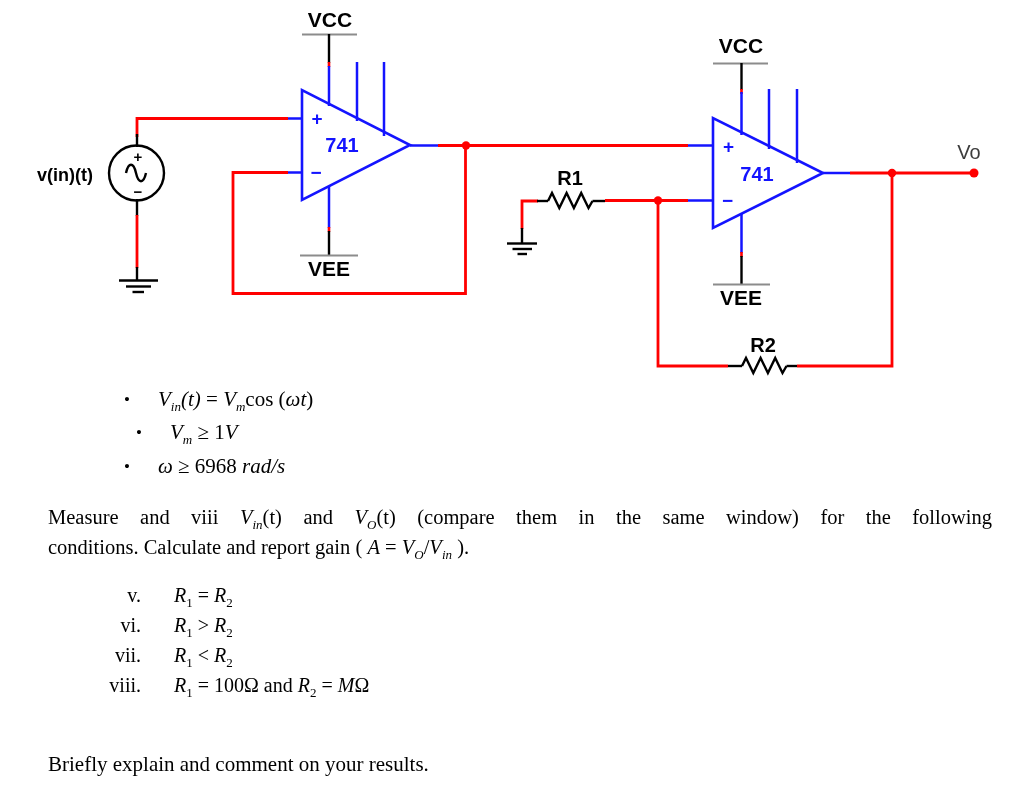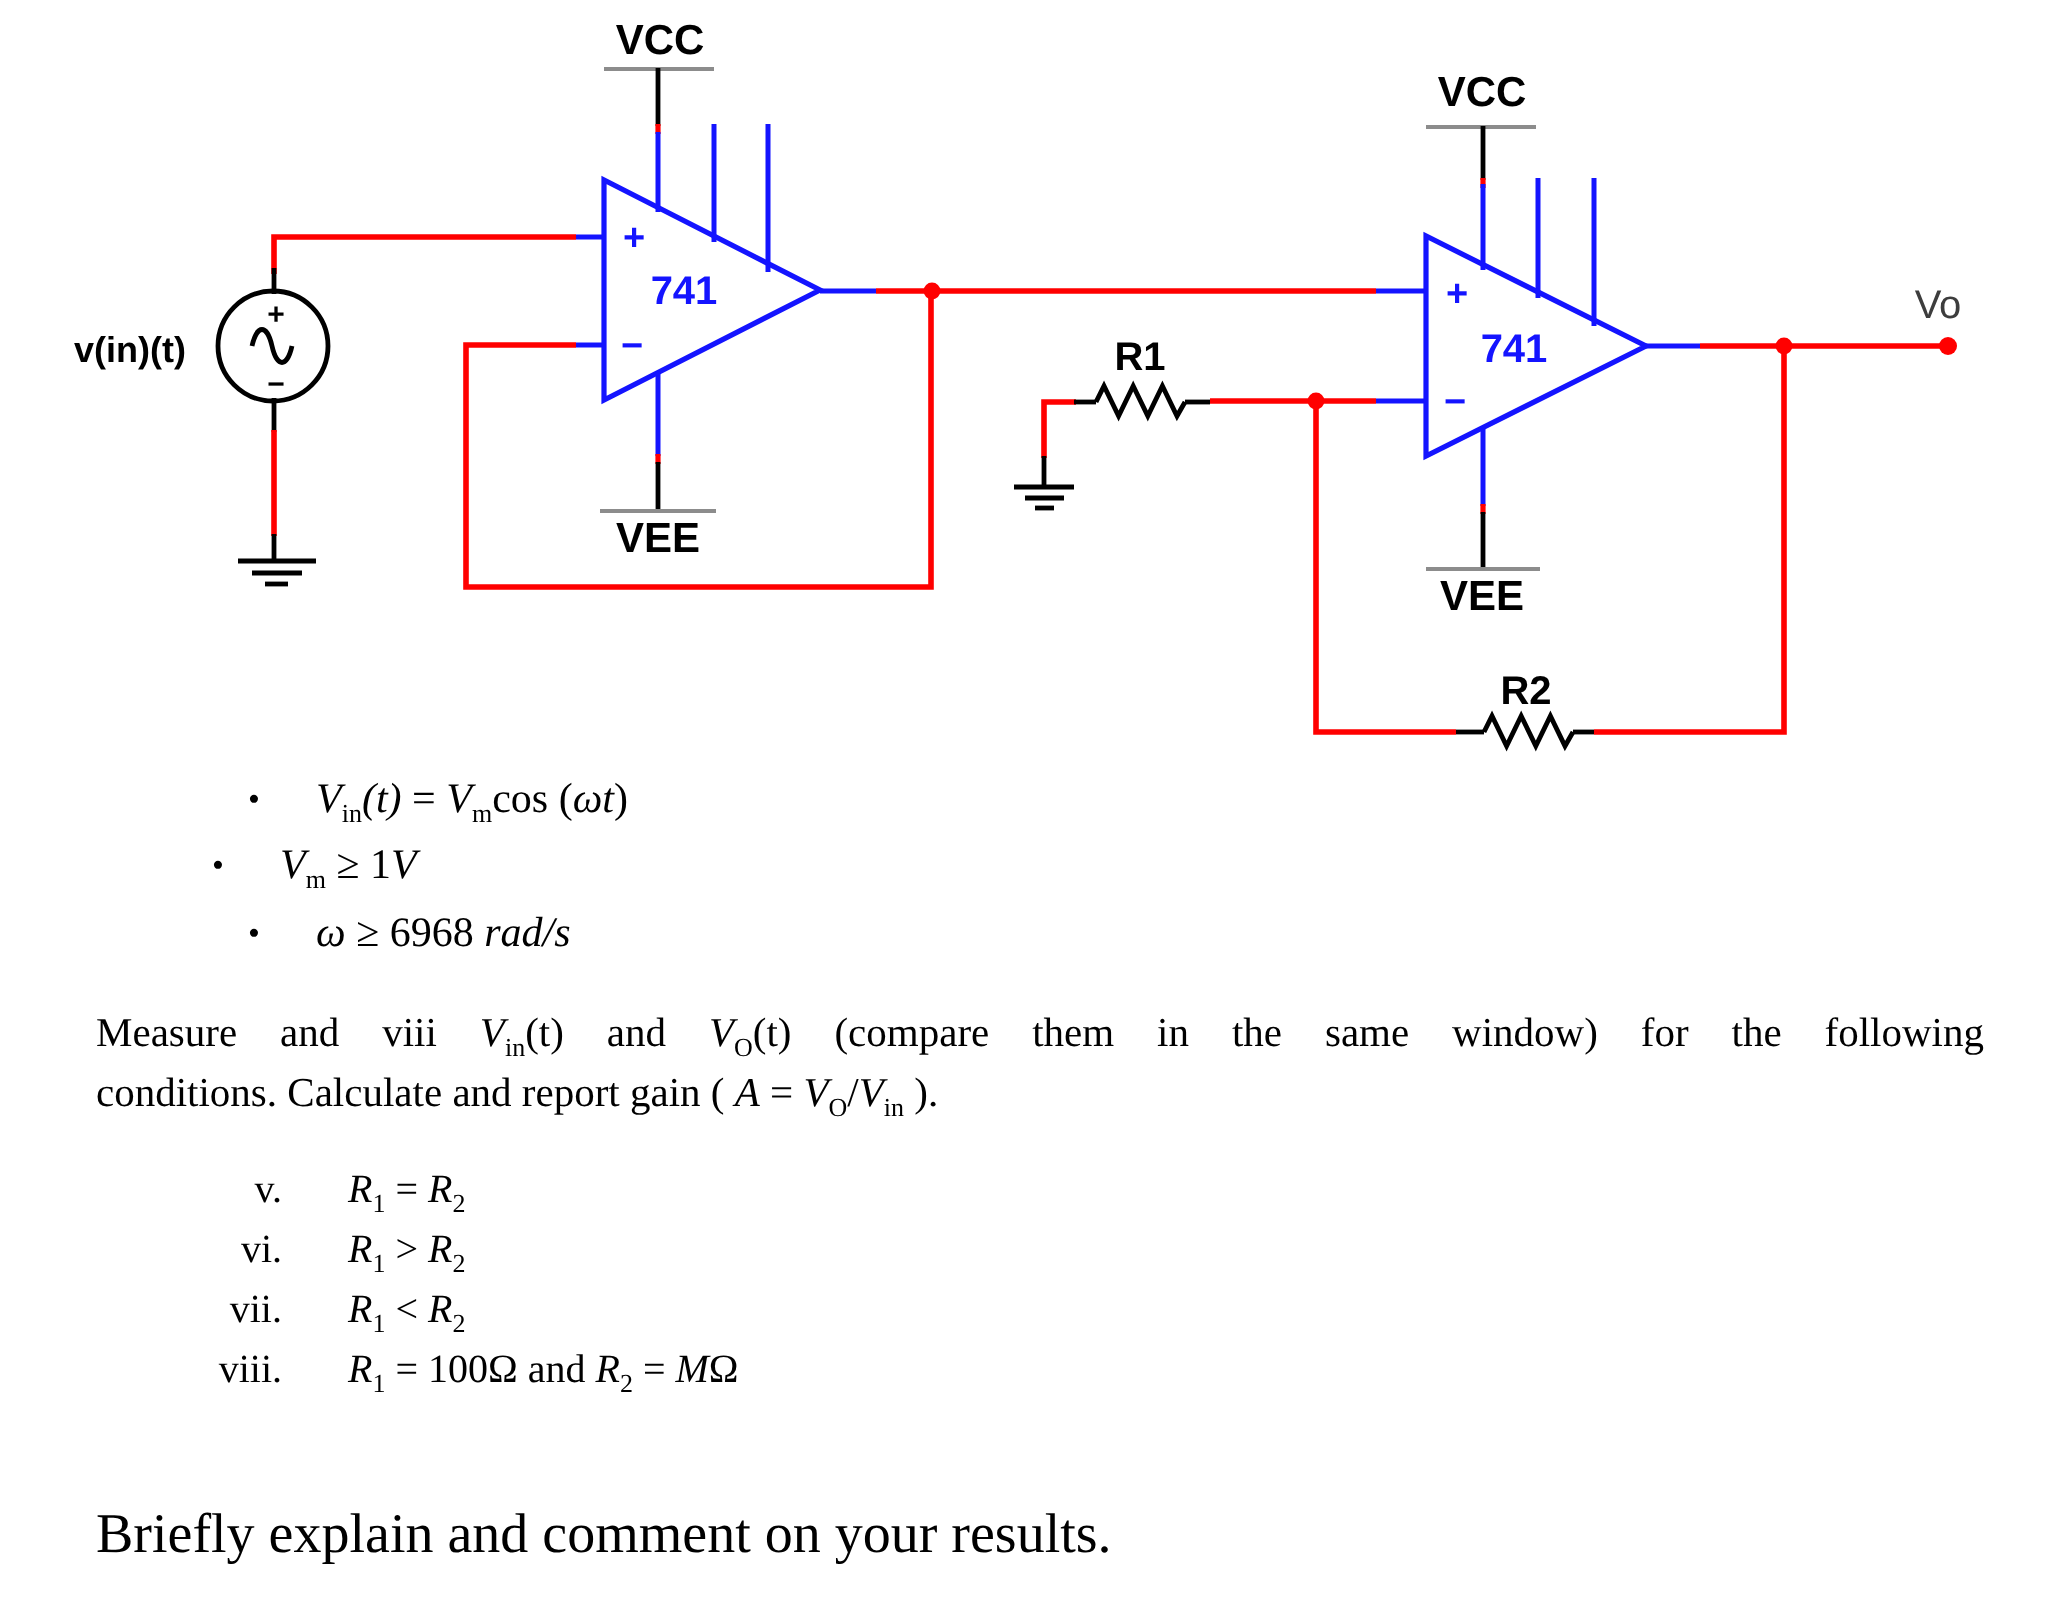--- a/index.html
+++ b/index.html
@@ -17,26 +17,26 @@
   .rail{stroke:#8c8c8c;stroke-width:2;fill:none}
   .dot{fill:#ff0000;stroke:none}
   .lbl{font-weight:bold;fill:#000000}
   .blbl{font-weight:bold;fill:#1414ff}
   .volbl{fill:#3d3d3d}
 
   .trow{position:absolute;font-size:21px;line-height:24px;white-space:nowrap}
   .bullet{display:inline-block;width:34px;font-size:17px;vertical-align:1px}
   i{font-style:italic}
   sub{font-size:13px;line-height:0}
-  sub.si{}
+  sub.si{font-style:italic}
   .para{position:absolute;left:48px;width:944px;font-size:20.5px;line-height:28px}
   #para1{text-align:justify;text-align-last:justify}
   .cond{position:absolute;left:84px;font-size:20px;line-height:26px;white-space:nowrap}
   .cond .num{display:inline-block;width:57px;text-align:right;margin-right:33px}
-  .footer{position:absolute;left:48px;top:752px;font-size:28px;white-space:nowrap}
+  .footer{position:absolute;left:48px;top:752px;font-size:21px;white-space:nowrap}
 </style>
 </head>
 <body>
 
 <svg id="schematic" width="1024" height="382" viewBox="0 0 1024 382">
 
   <g>
     <polyline class="w" points="288,118.5 137,118.5 137,137"></polyline>
     <line class="bk" x1="137" y1="134" x2="137" y2="147"></line>
     <circle cx="136.5" cy="173" r="27.5" fill="#ffffff" class="bk"></circle>
@@ -125,21 +125,21 @@
     <path class="bk" d="M742,366 l4,-8 l7.3,15 l7.3,-15 l7.3,15 l7.3,-15 l7.3,15 l4,-7"></path>
     <line class="bk" x1="786.5" y1="366" x2="797" y2="366"></line>
     <polyline class="w" points="797,366 892,366 892,176"></polyline>
     <text class="lbl" font-size="20" text-anchor="middle" x="763" y="352">R2</text>
   </g>
 </svg>
 
 <div class="trow" style="left:124px;top:387px">
   <span class="bullet">•</span><i>V</i><sub class="si">in</sub><i>(t)</i><span> = </span><i>V</i><sub class="si">m</sub><span>cos</span><span> (</span><i>ωt</i><span>)</span>
 </div>
-<div class="trow" style="left:106px;top:420px">
+<div class="trow" style="left:136px;top:420px">
   <span class="bullet">•</span><i>V</i><sub class="si">m</sub><span> ≥ 1</span><i>V</i>
 </div>
 <div class="trow" style="left:124px;top:454px">
   <span class="bullet">•</span><i>ω</i><span> ≥ 6968 </span><i>rad/s</i>
 </div>
 
 <div class="para" id="para1" style="top:503px"><span>Measure and viii </span><i>V</i><sub class="si">in</sub><span>(t)</span><span> and </span><i>V</i><sub class="si">O</sub><span>(t)</span><span> (compare them in the same window) for the following</span></div>
 <div class="para" style="top:533px"><span>conditions. Calculate and report gain ( </span><i>A</i><span> = </span><i>V</i><sub class="si">O</sub><span>/</span><i>V</i><sub class="si">in</sub><span> ).</span></div>
 
 <div class="cond" style="top:582px">

